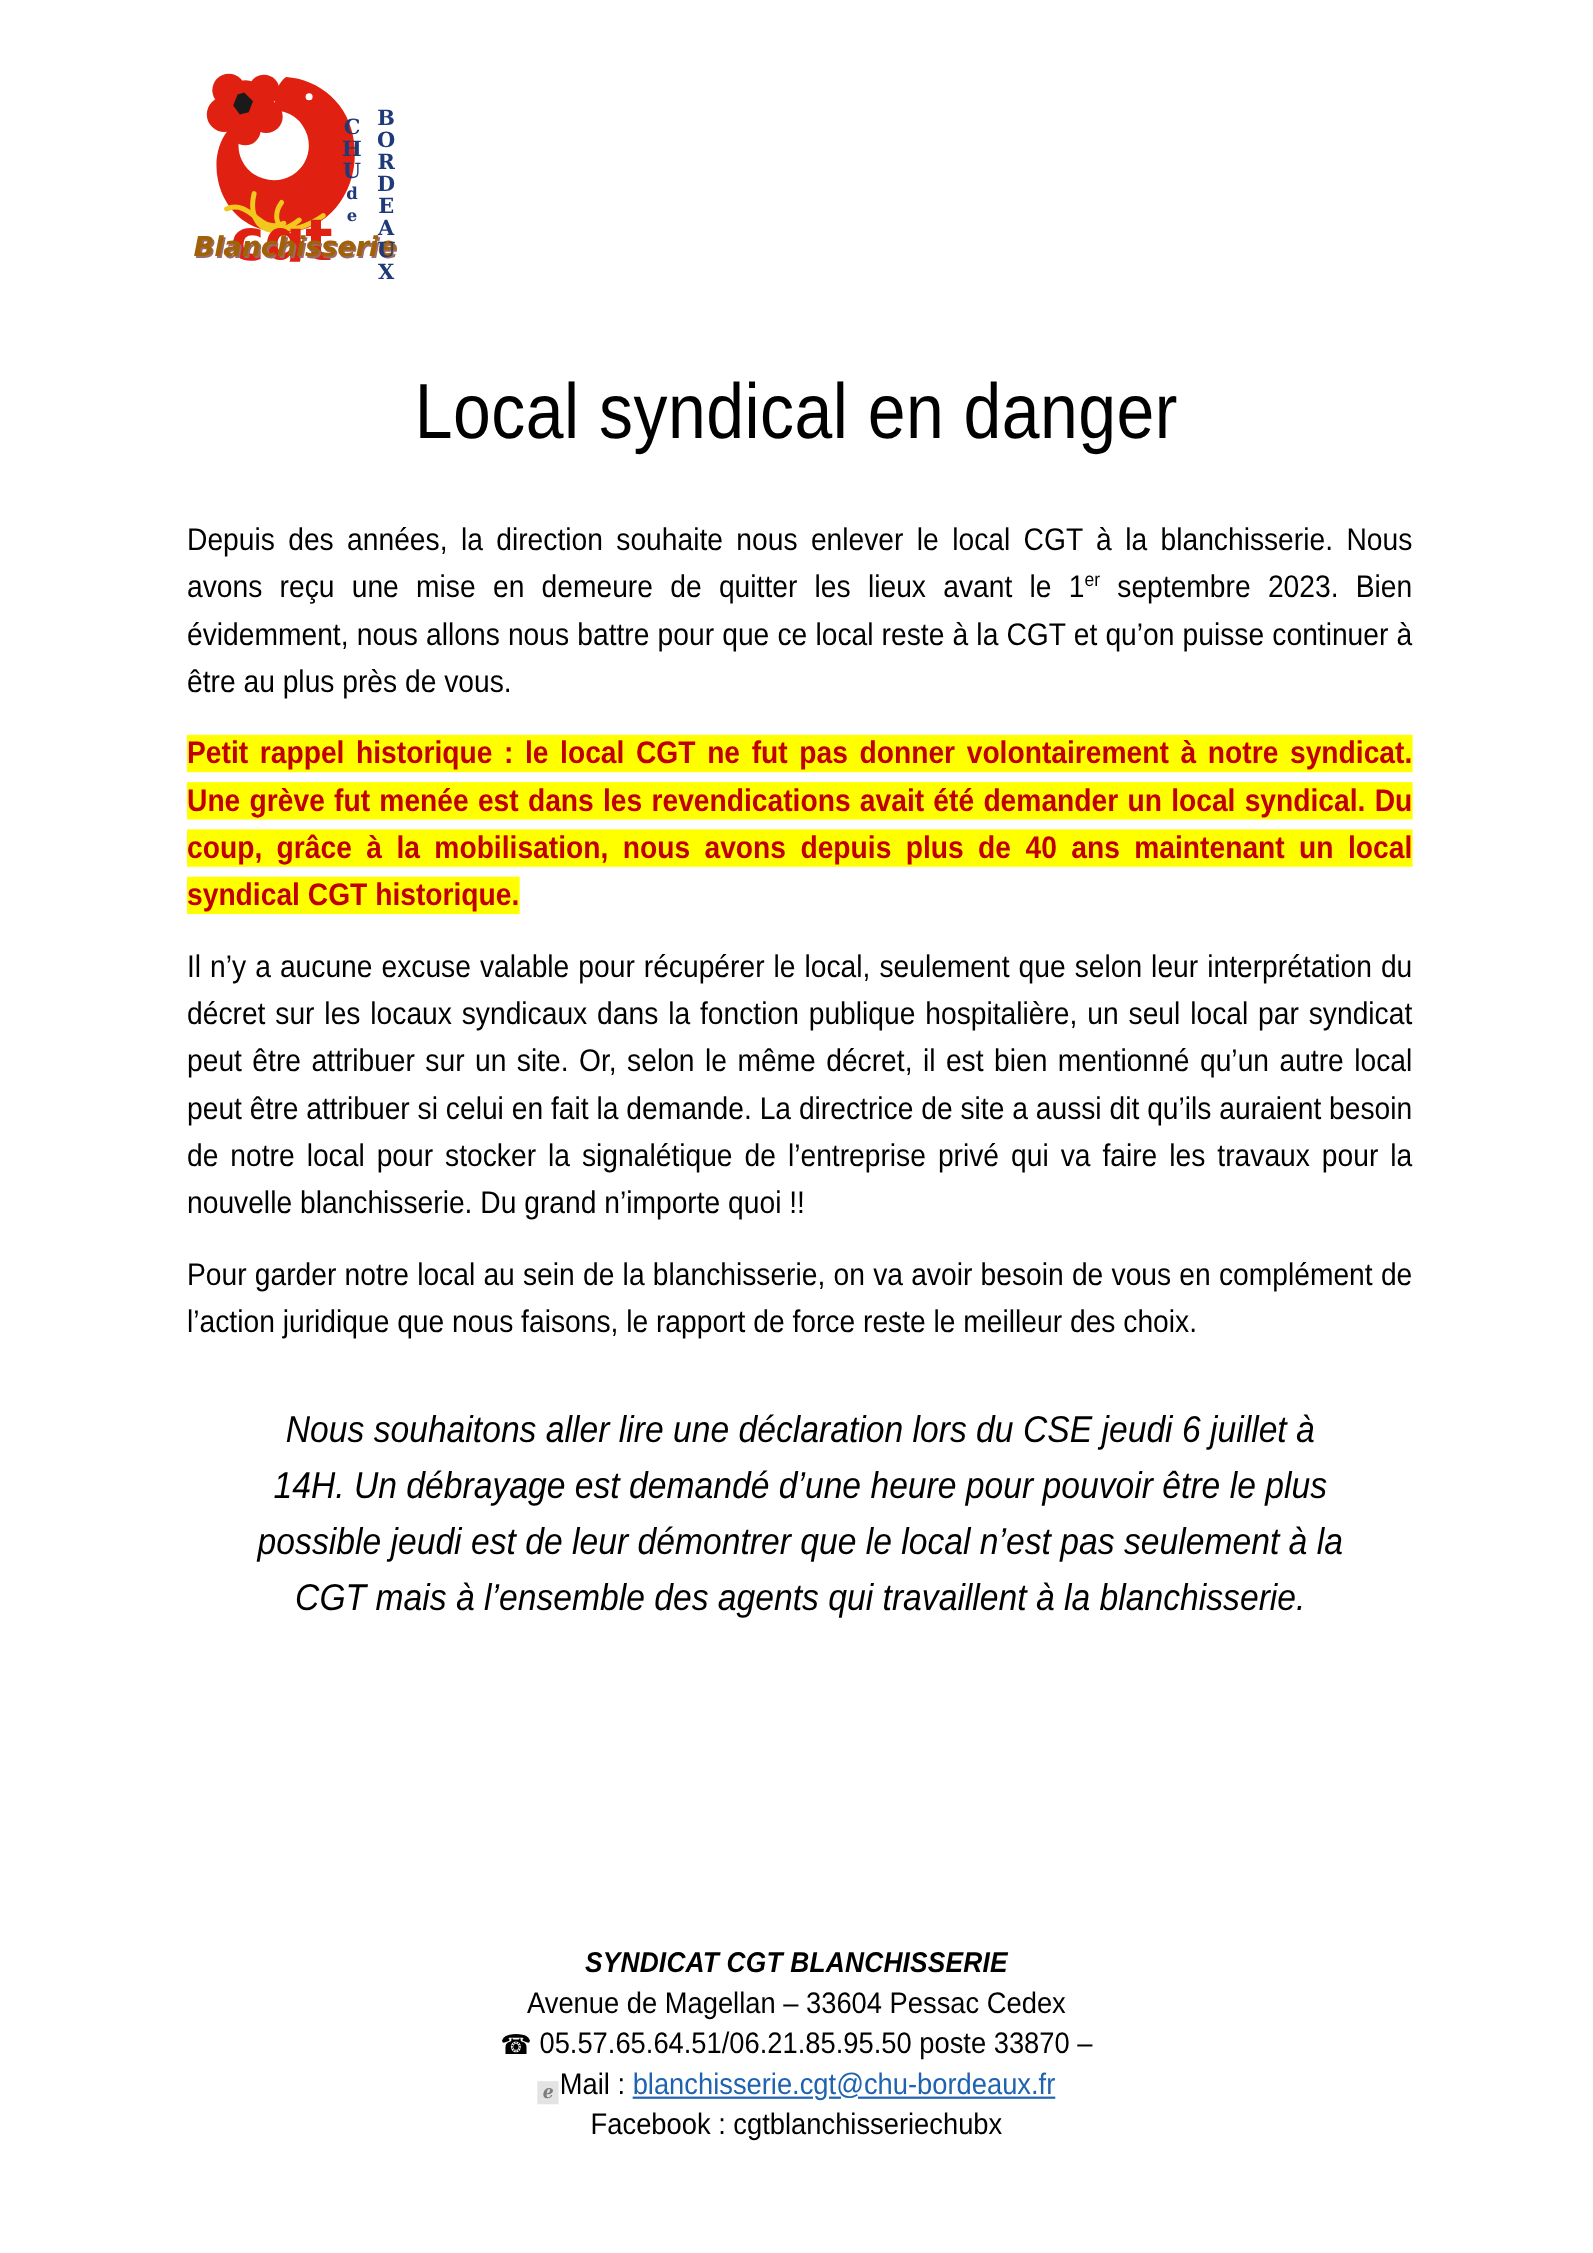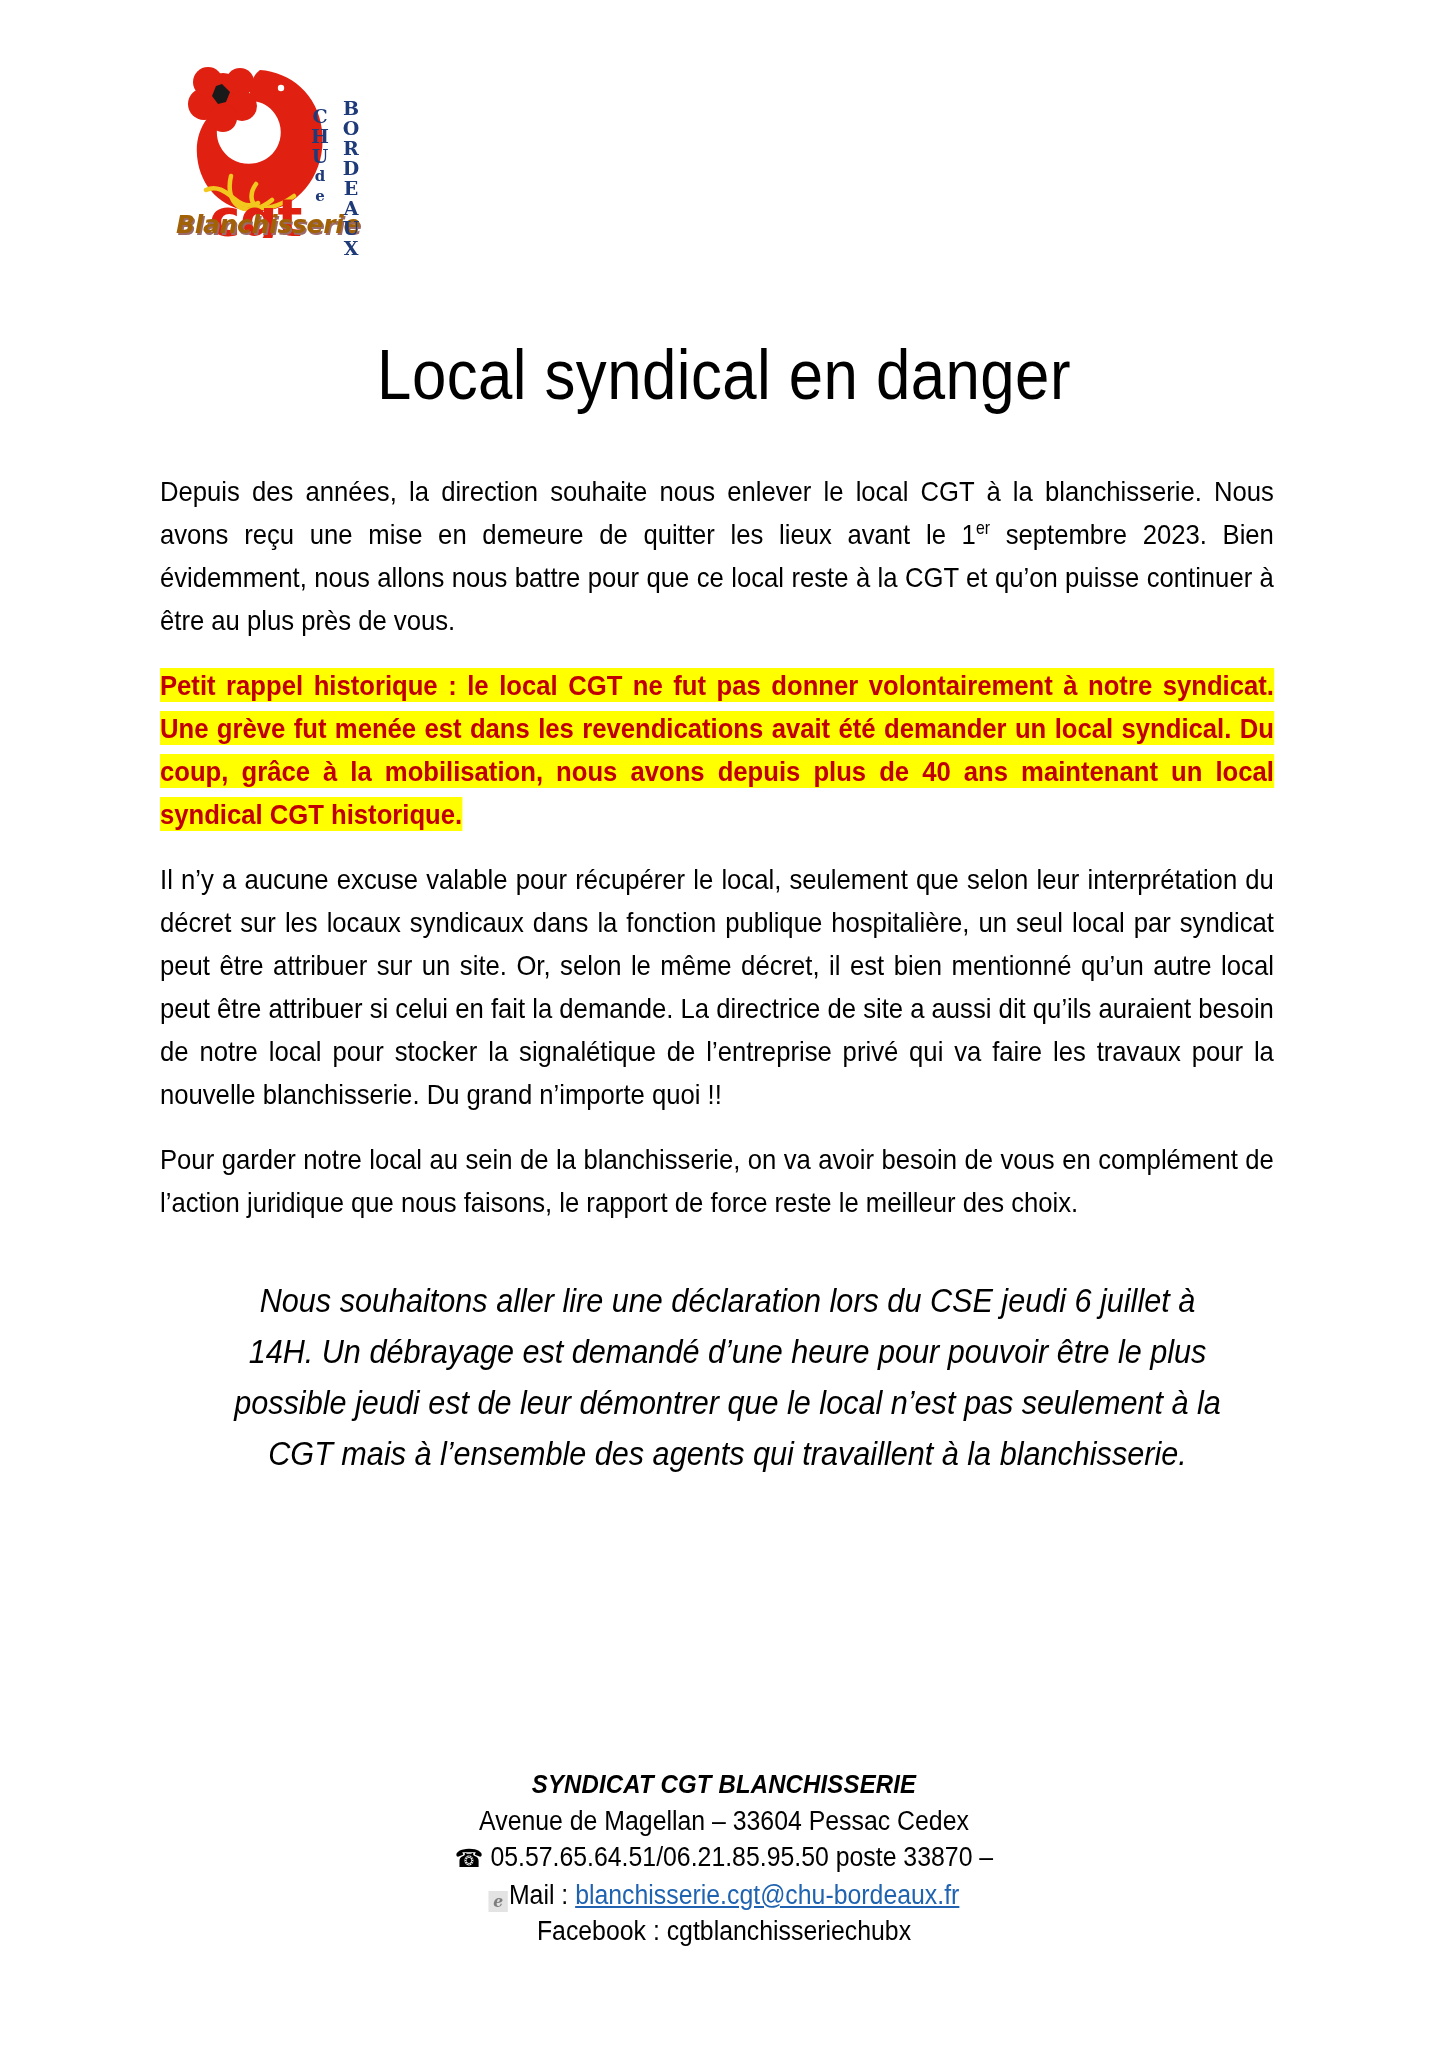--- a/index.html
+++ b/index.html
@@ -86,21 +86,21 @@
     font-weight: 400;
     letter-spacing: 0.5px;
     color: #000000;
     transform: scaleX(0.87);
     transform-origin: center top;
   }
 
   
   .content {
     position: absolute;
-    left: 160px;
+    left: 170px;
     top: 470px;
     width: 1115px;
   }
 
   p.body {
     margin: 0 0 22px 0;
     font-family: "Liberation Sans Narrow", "Liberation Sans", sans-serif;
     font-size: 28.5px;
     line-height: 43px;
     text-align: justify;

